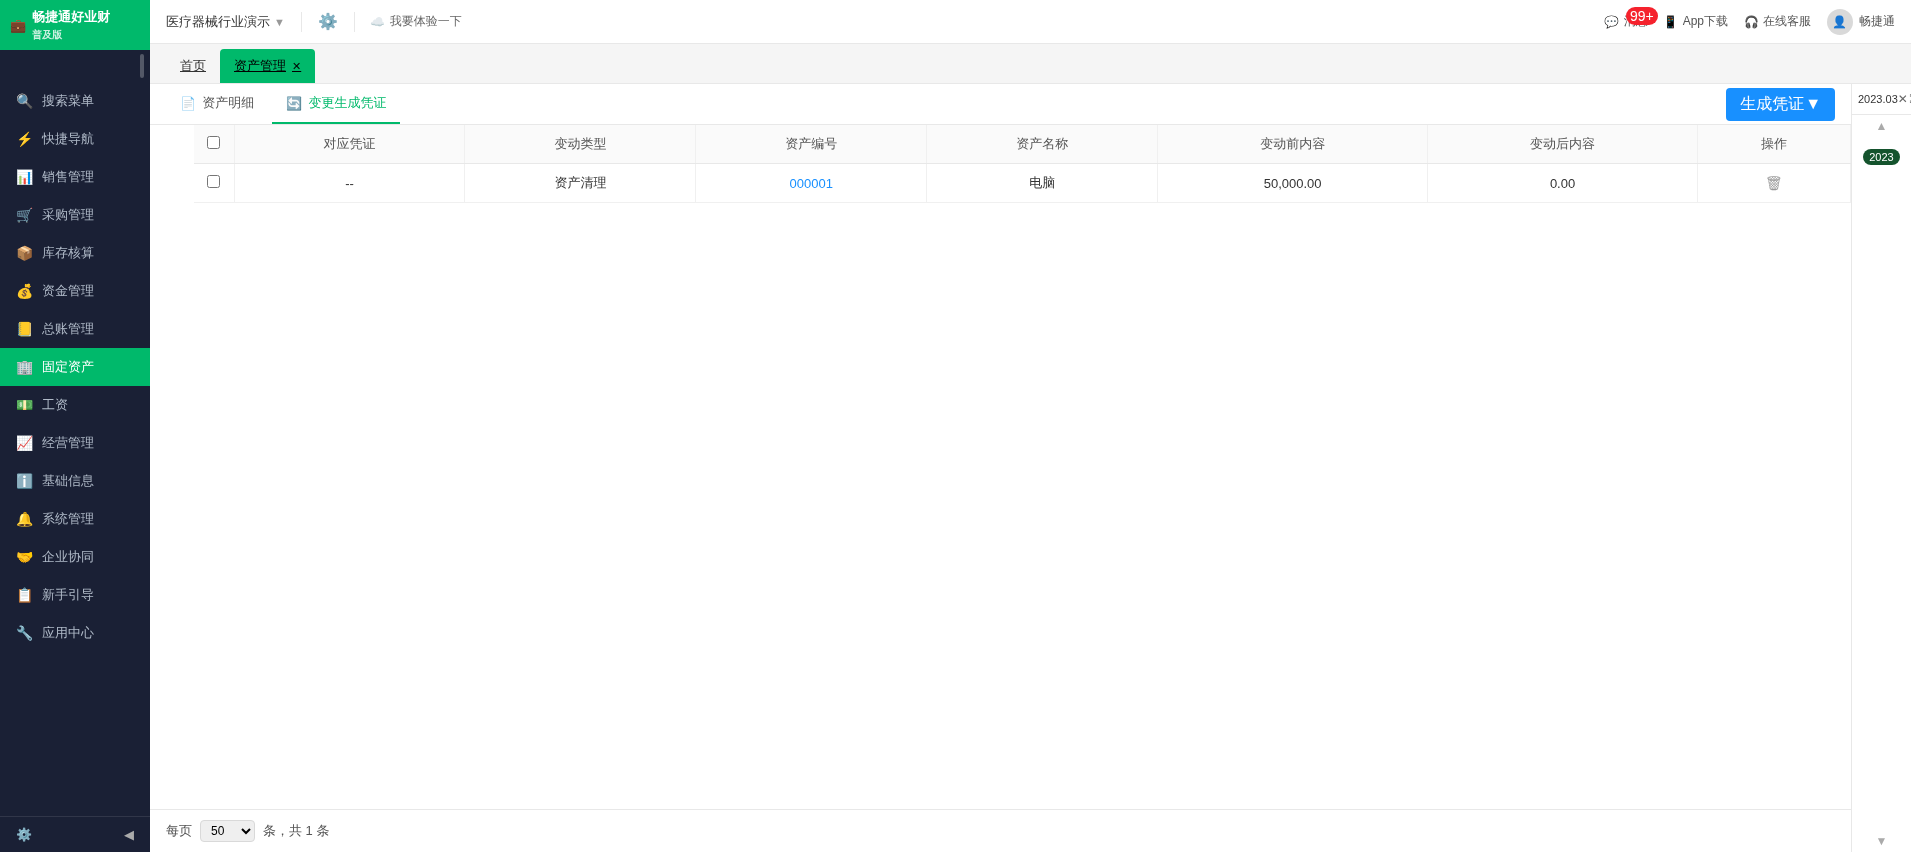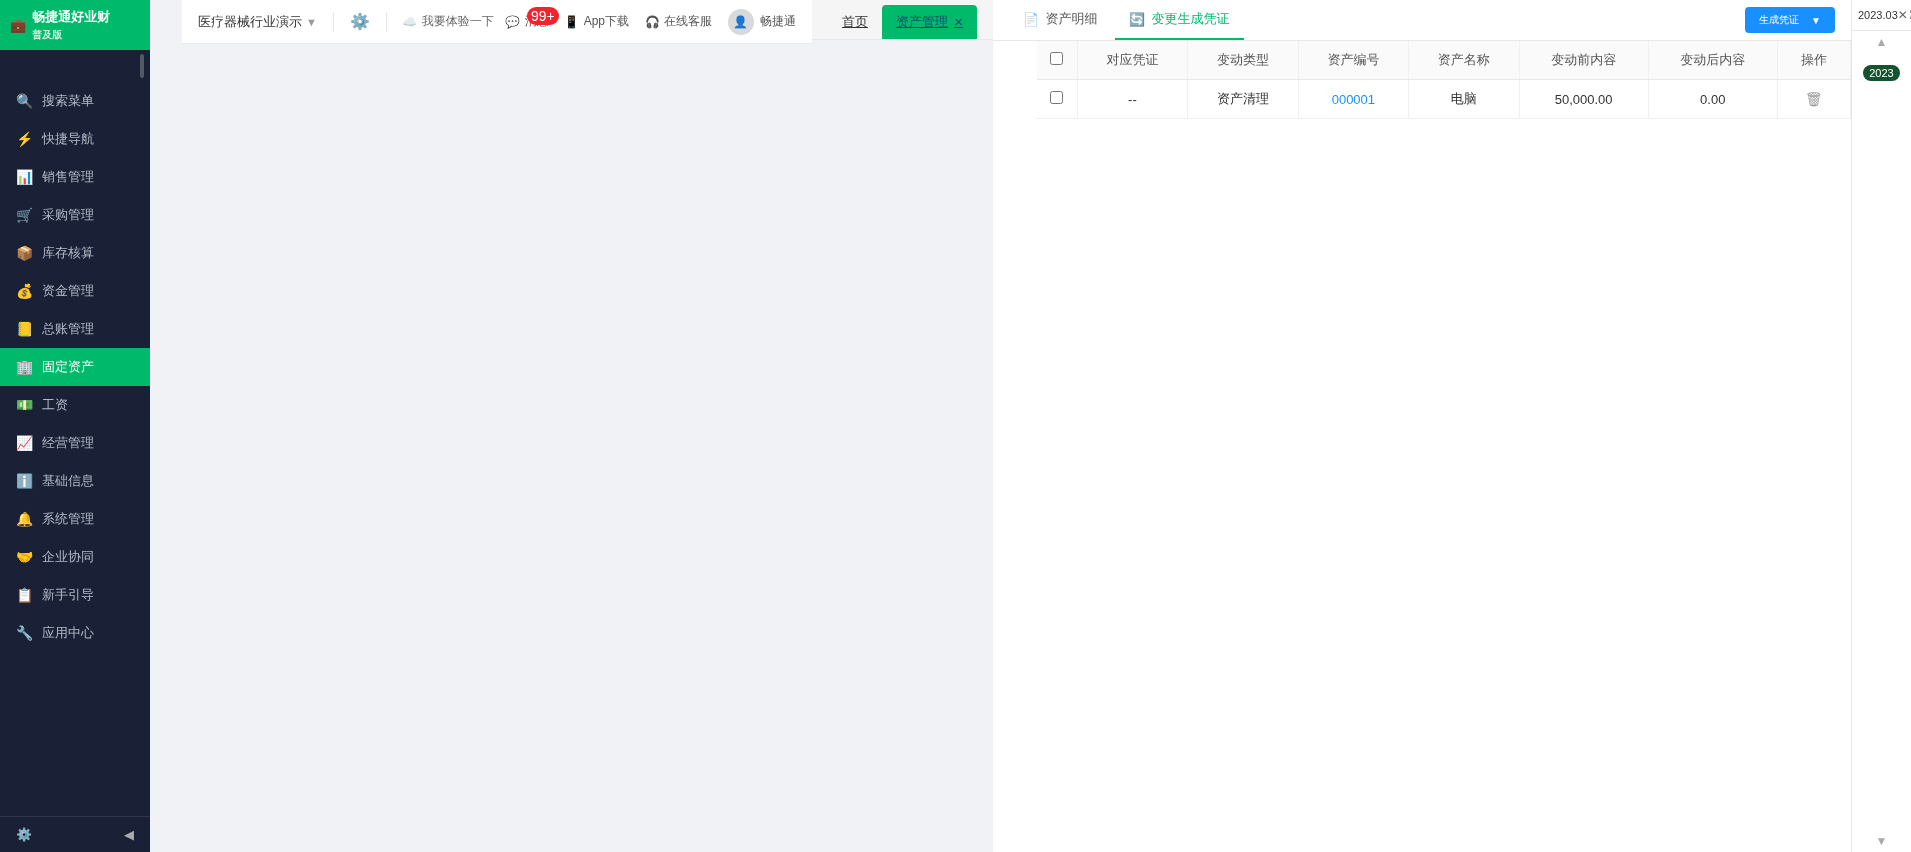--- a/index.html
+++ b/index.html
@@ -48,24 +48,23 @@
       align-items: center;
       justify-content: space-between;
       padding: 10px 16px;
       border-top: 1px solid rgba(255,255,255,0.1);
     }
 
     
     .main {
       flex: 1;
       display: flex;
-      flex-direction: row;
+      flex-direction: column;
       height: 100%;
       overflow: hidden;
-      padding-left: 32px;
     }
 
     
     .topbar {
       background: white;
       height: 44px;
       display: flex;
       align-items: center;
       padding: 0 16px;
       border-bottom: 1px solid #e8e8e8;
@@ -145,21 +144,21 @@
       display: flex;
       align-items: center;
       gap: 6px;
       color: #555;
       background: transparent;
       text-decoration: underline;
     }
     .nav-tab.home { color: #333; }
     .nav-tab.active {
       background: #00b96b;
-      color: #0c4a6e;
+      color: #000000;
     }
     .nav-tab .close-btn { font-size: 11px; cursor: pointer; }
 
     
     .content-area {
       flex: 1;
       display: flex;
       overflow: hidden;
       position: relative;
     }
@@ -200,24 +199,24 @@
     }
     .sub-tab-icon { font-size: 13px; }
     .generate-btn {
       margin-left: auto;
       background: #1890ff;
       color: white;
       border: none;
       padding: 6px 14px;
       border-radius: 4px;
       cursor: pointer;
-      font-size: 10px;
-      display: flex;
-      align-items: center;
-      gap: 12px;
+      font-size: 16px;
+      display: flex;
+      align-items: center;
+      gap: 1px;
     }
 
     
     .table-container {
       flex: 1;
       overflow: auto;
       margin-left: 44px;
     }
     table {
       width: 100%;
@@ -504,20 +503,29 @@
               <td>50,000.00</td>
               <td>0.00</td>
               <td>
                 <span class="delete-icon">🗑</span>
               </td>
             </tr>
           </tbody>
         </table>
       </div>
 
+      <div class="pagination">
+        <span>每页</span>
+        <select class="page-size-select">
+          <option value="50">50</option>
+          <option value="100">100</option>
+          <option value="200">200</option>
+        </select>
+        <span>条，共 1 条</span>
+      </div>
     </div>
 
     <div class="right-panel">
       <div class="right-panel-header">
         <span style="font-size:11px; color:#333;">2023.03</span>
         <div style="display:flex; gap:2px;">
           <span style="cursor:pointer; font-size:12px; color:#666;">✕</span>
           <span style="cursor:pointer; font-size:12px; color:#666;">⛶</span>
         </div>
       </div>

